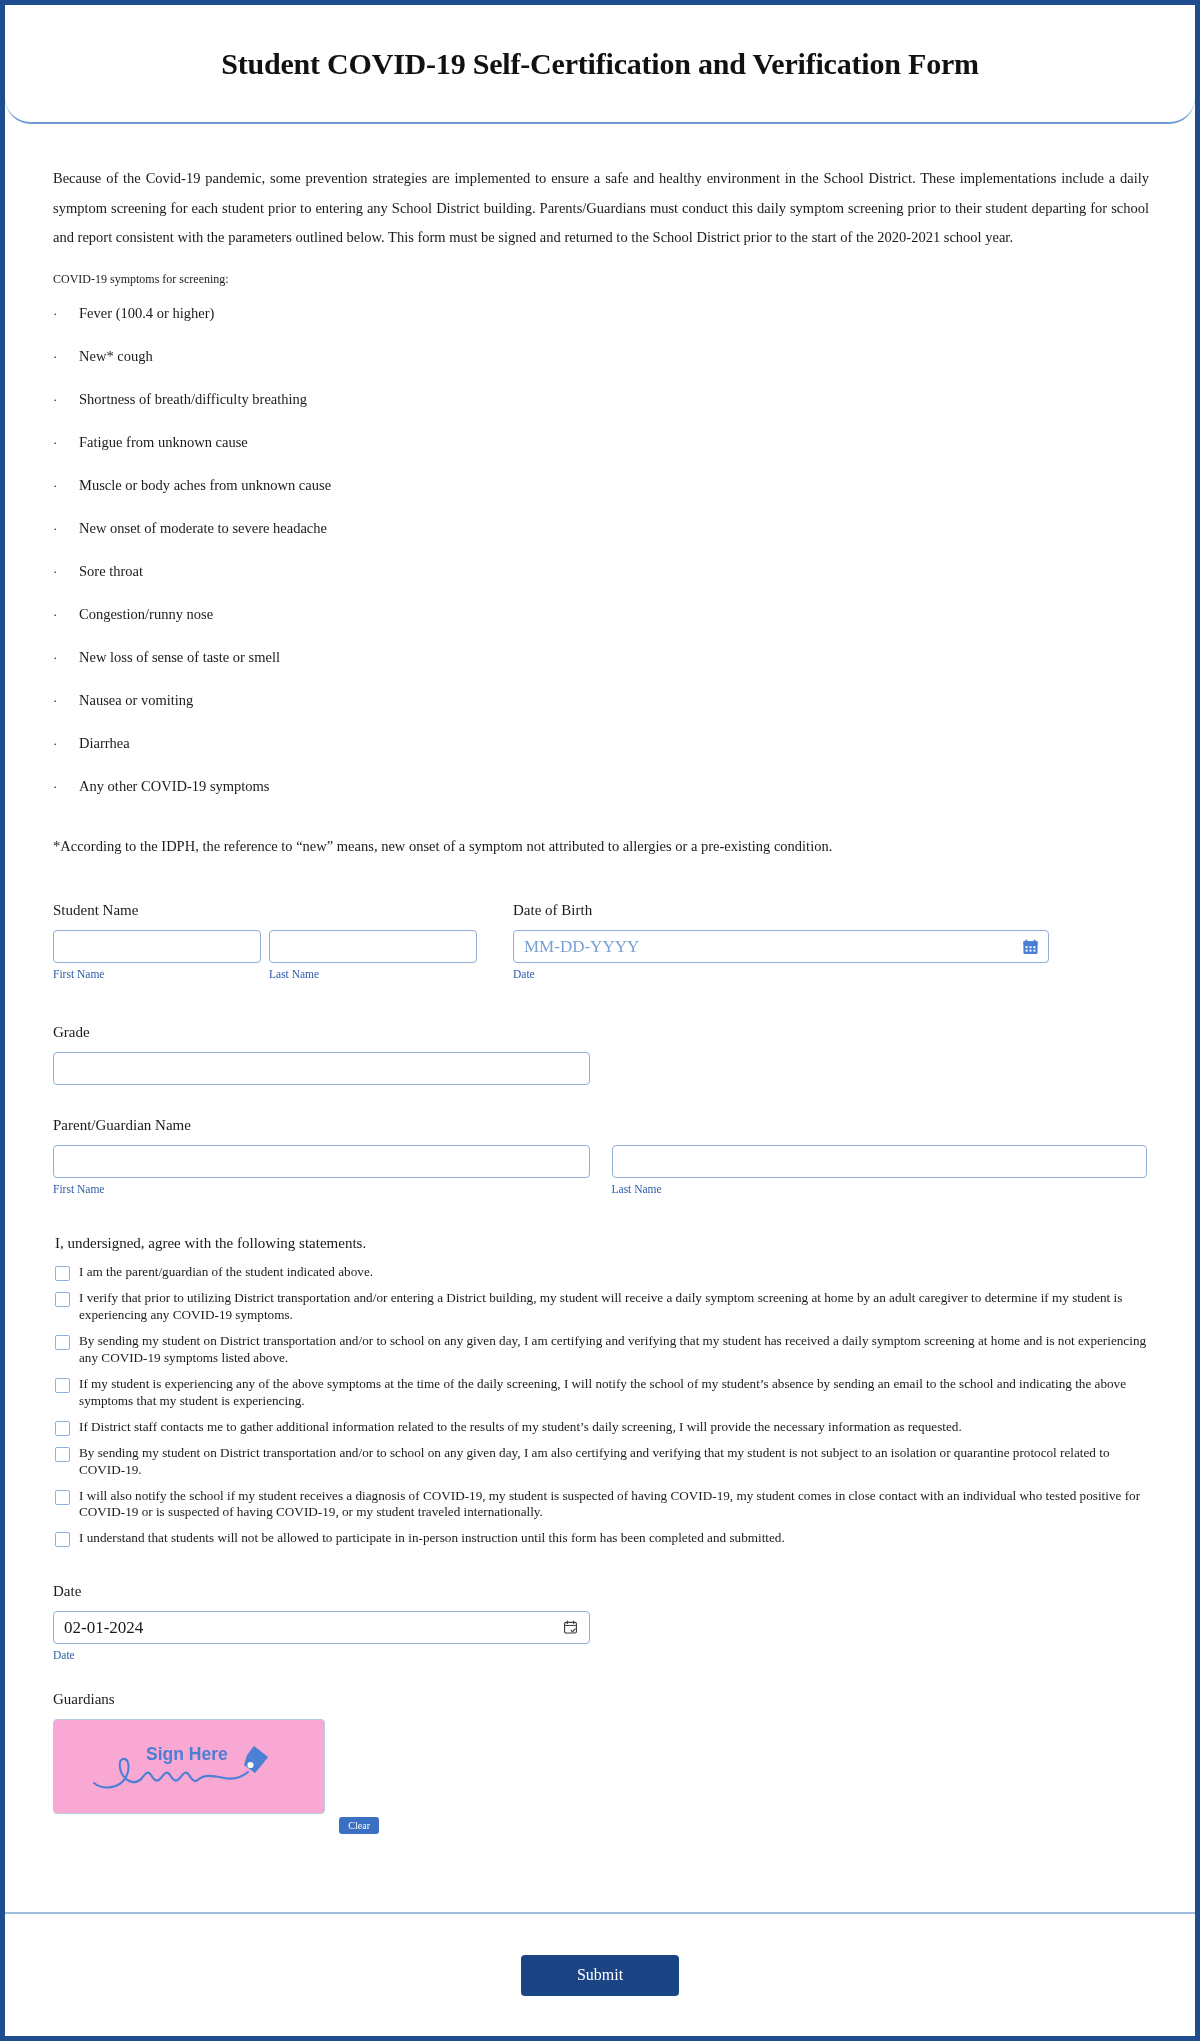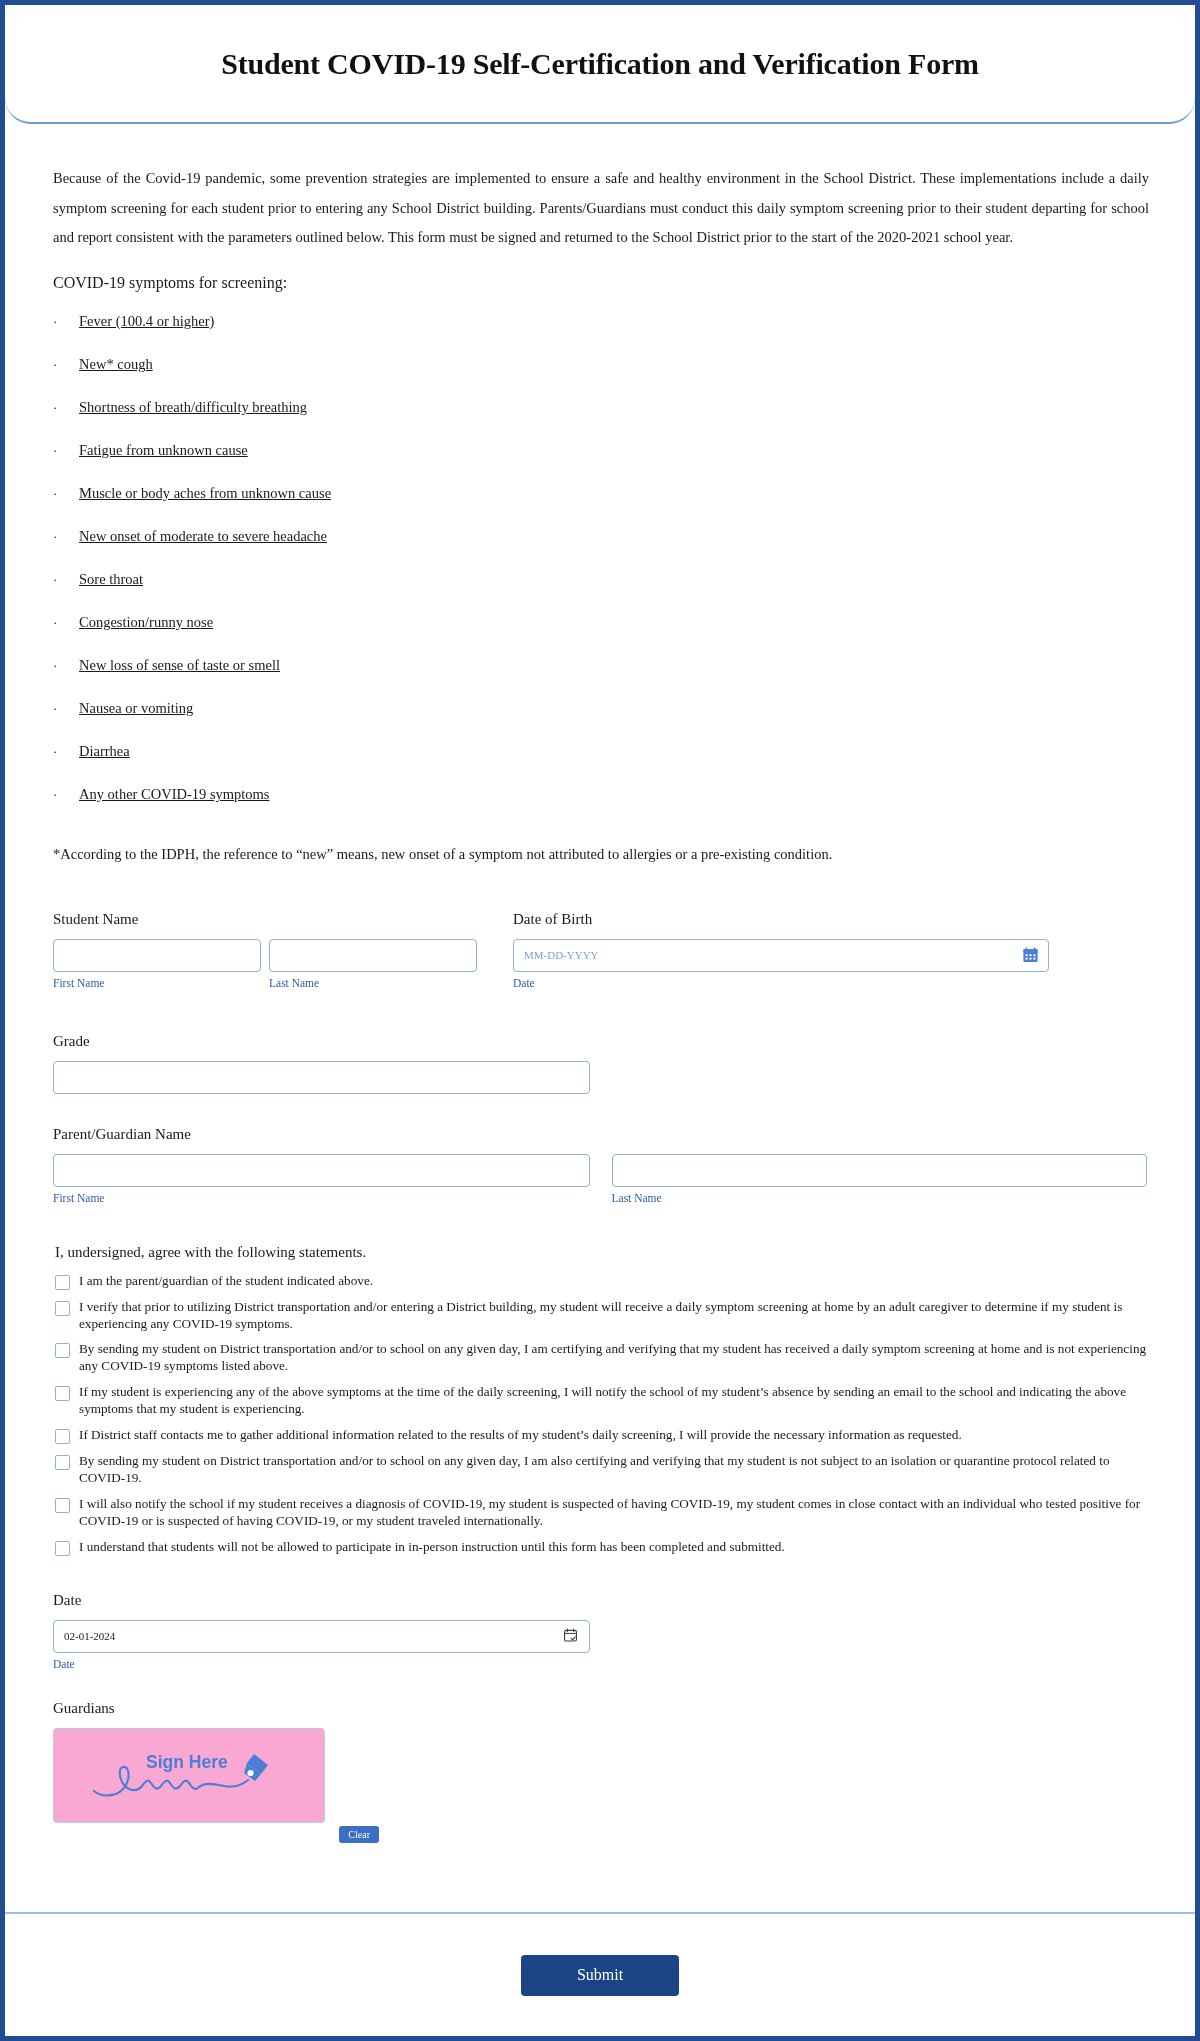--- a/index.html
+++ b/index.html
@@ -45,21 +45,21 @@
 
   .intro-para {
     font-size: 14.5px;
     line-height: 2.05;
     text-align: justify;
     color: #1a1a1a;
     margin: 12px 0 0 0;
     width: 1096px;
   }
   .sub-head {
-    font-size: 16px;
+    font-size: 12px;
     line-height: 2.05;
     margin: 14px 0 0 0;
     color: #1a1a1a;
   }
 
   .symptom-list {
     list-style: none;
     margin: 14px 0 0 0;
     padding: 0;
   }
@@ -70,21 +70,21 @@
     display: flex;
     align-items: baseline;
     color: #1a1a1a;
   }
   .symptom-list li .bullet-dot {
     width: 26px;
     flex: 0 0 26px;
     font-size: 13px;
     color: #1a1a1a;
   }
-  .symptom-list li .sym-text { display: block; text-decoration: underline; }
+  .symptom-list li .sym-text { display: block; }
 
   .idph-note {
     font-size: 14.5px;
     line-height: 1.6;
     margin: 42px 0 0 0;
     color: #1a1a1a;
   }
 
   
   .field-block { margin-top: 34px; }
@@ -102,21 +102,21 @@
   }
   .row { display: flex; }
 
   .txt-input {
     height: 33px;
     border: 1px solid #8fb0d8;
     border-radius: 4px;
     background: #ffffff;
     width: 100%;
     font-family: "Liberation Serif", serif;
-    font-size: 11px;
+    font-size: 17px;
     color: #1a1a1a;
     padding: 0 10px;
     outline: none;
   }
   .txt-input::placeholder { color: #7ba0d4; }
 
   .input-with-icon { position: relative; width: 100%; }
   .cal-icon-btn {
     position: absolute;
     right: 10px;

